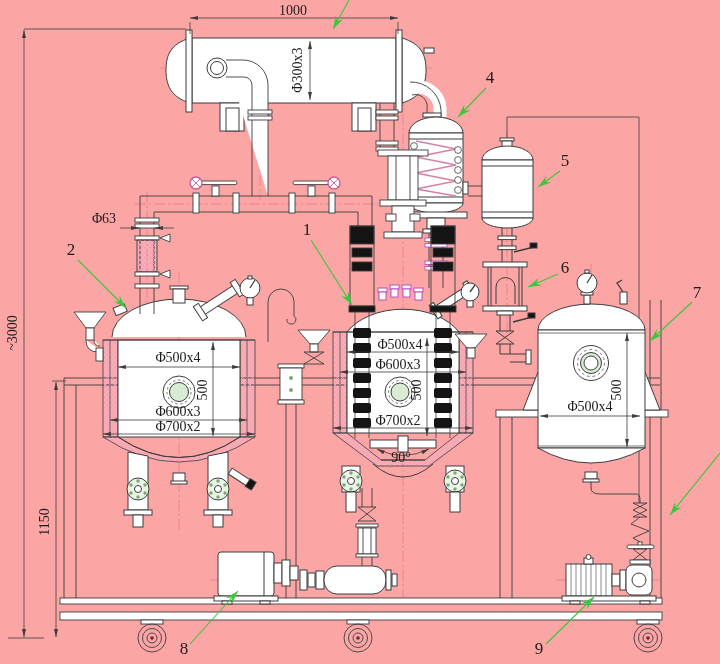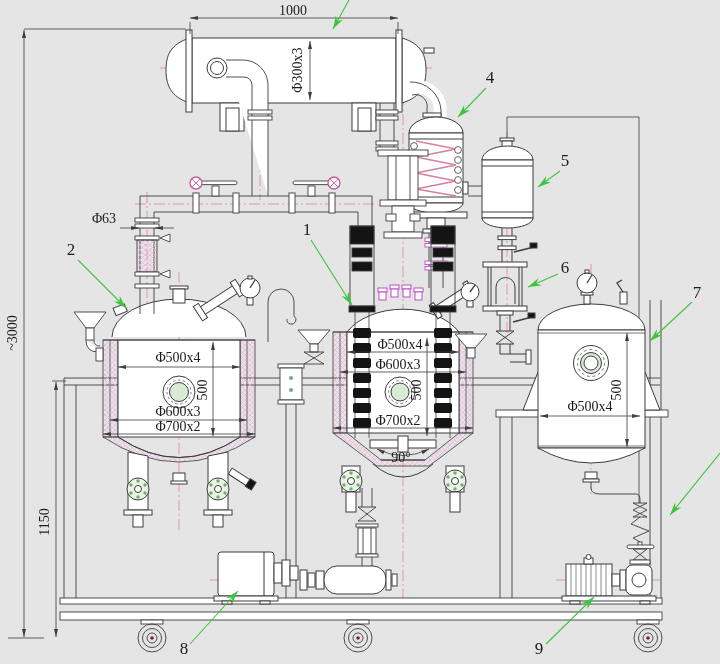--- a/index.html
+++ b/index.html
@@ -1,16 +1,16 @@
 <!DOCTYPE html>
 <html><head>
 <meta charset="utf-8">
 <style>
   html,body{margin:0;padding:0;background:#ffffff;}
-  .canvas{position:relative;width:720px;height:664px;background:#e5e5e5;overflow:hidden;}
+  .canvas{position:relative;width:720px;height:664px;background:#fca5a5;overflow:hidden;}
   svg{position:absolute;left:0;top:0;}
   text{font-family:"Liberation Serif","DejaVu Serif",serif;fill:#1c1c1c;}
   .dim{font-size:14px;}
   .callout{font-size:17px;}
 </style>
 </head>
 <body>
 
 <div class="canvas">
 <svg width="720" height="664" viewBox="0 0 720 664">

